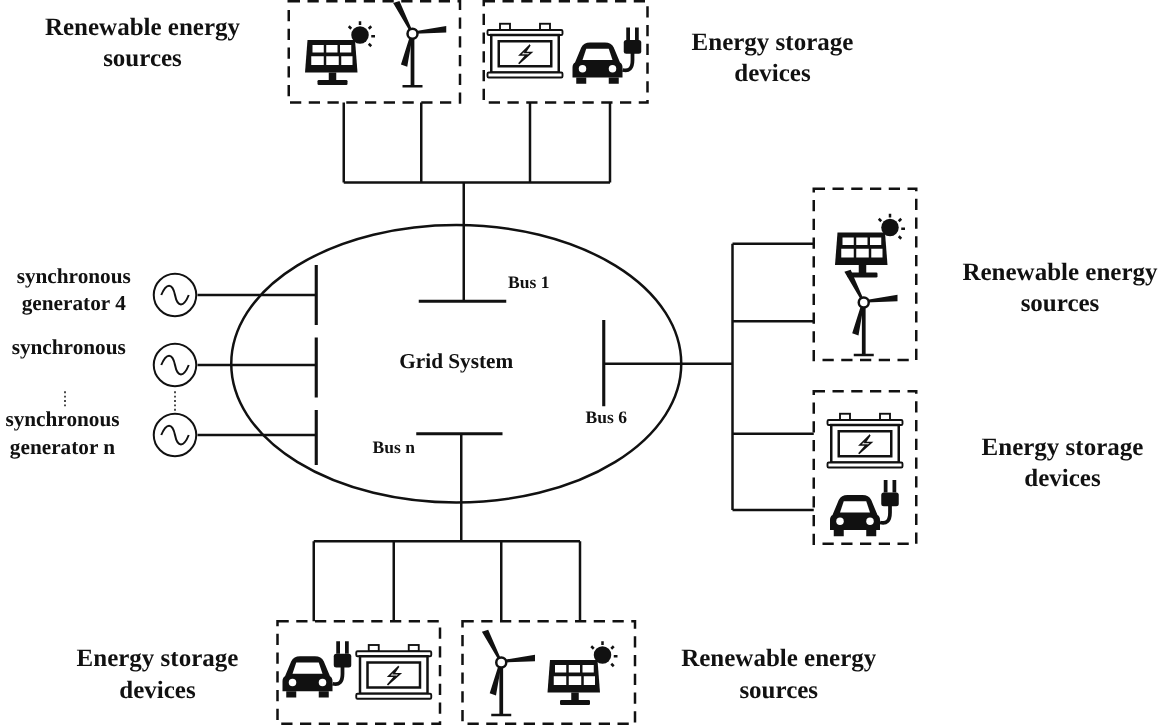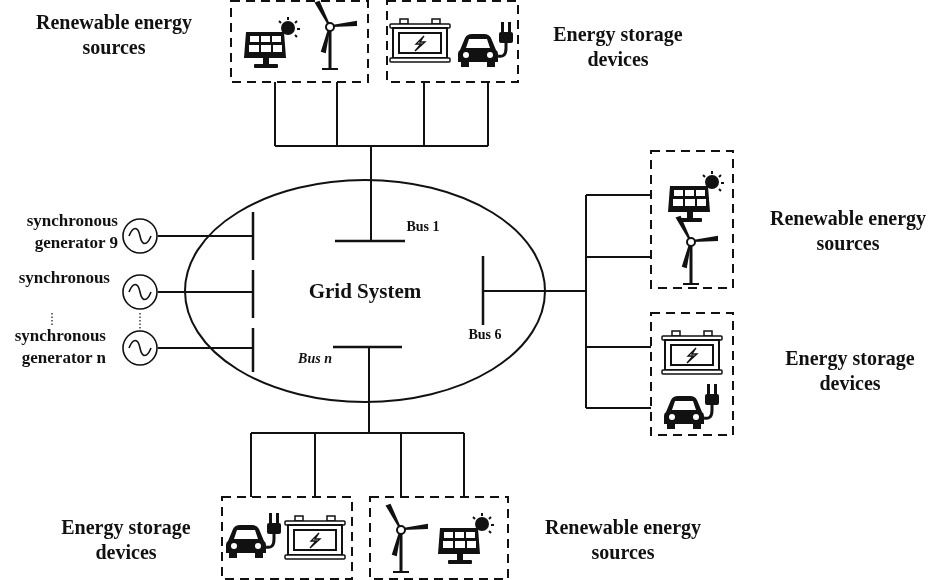--- a/index.html
+++ b/index.html
@@ -1,22 +1,22 @@
 <!DOCTYPE html>
 <html><head>
 <meta charset="utf-8">
 <style>
   html, body { margin: 0; padding: 0; background: #ffffff; }
   body { width: 941px; height: 580px; position: relative; overflow: hidden; }
   #diagram { position: absolute; left: 0; top: 0; width: 941px; height: 580px; }
   .lbl { position: absolute; font-family: "Liberation Serif", "DejaVu Serif", serif; font-weight: bold; color: #111111; text-align: center; line-height: 1.25; }
   .grp { font-size: 20px; }
-  .gen { font-size: 17px; line-height: 1.3; text-align: right; }
+  .gen { font-size: 17px; line-height: 1.3; }
   .bus { font-size: 14px; }
-  .title { font-size: 21px; }
+  .title { font-size: 17px; }
   .ln { stroke: #111; stroke-width: 2; fill: none; }
   .dash { stroke: #111; stroke-width: 2; fill: none; stroke-dasharray: 9 6; }
 </style>
 </head>
 <body>
 
 <svg id="diagram" width="941" height="580" viewBox="0 0 941 580" xmlns="http://www.w3.org/2000/svg">
   <defs>
     <g id="solar">
 
@@ -138,25 +138,25 @@
   <rect class="dash" x="370" y="497" width="138" height="82"></rect>
   <use href="#car" x="246" y="537"></use>
   <use href="#battery" x="315" y="540"></use>
   <use href="#wind" x="401" y="530"></use>
   <use href="#solar" x="460" y="532"></use>
 </svg>
 
 <div class="lbl title" style="left:290px; top:278px; width:150px;">Grid System</div>
 <div class="lbl bus" style="left:398px; top:218px; width:50px;">Bus 1</div>
 <div class="lbl bus" style="left:460px; top:326px; width:50px;">Bus 6</div>
-<div class="lbl bus" style="left:290px; top:350px; width:50px;font-style:italic;">Bus n</div>
+<div class="lbl bus" style="left:290px; top:350px; width:50px;">Bus n</div>
 
 <div class="lbl gen" style="left:0px; top:210px; width:118px;">
   <div>synchronous</div>
-  <div>generator 9</div>
+  <div>generator 4</div>
 </div>
 <div class="lbl gen" style="left:0px; top:267px; width:110px;">
   <div>synchronous</div>
 </div>
 <div class="lbl gen" style="left:-6px; top:325px; width:112px;">
   <div>synchronous</div>
   <div>generator n</div>
 </div>
 
 <div class="lbl grp" style="left:14px; top:10px; width:200px;">

